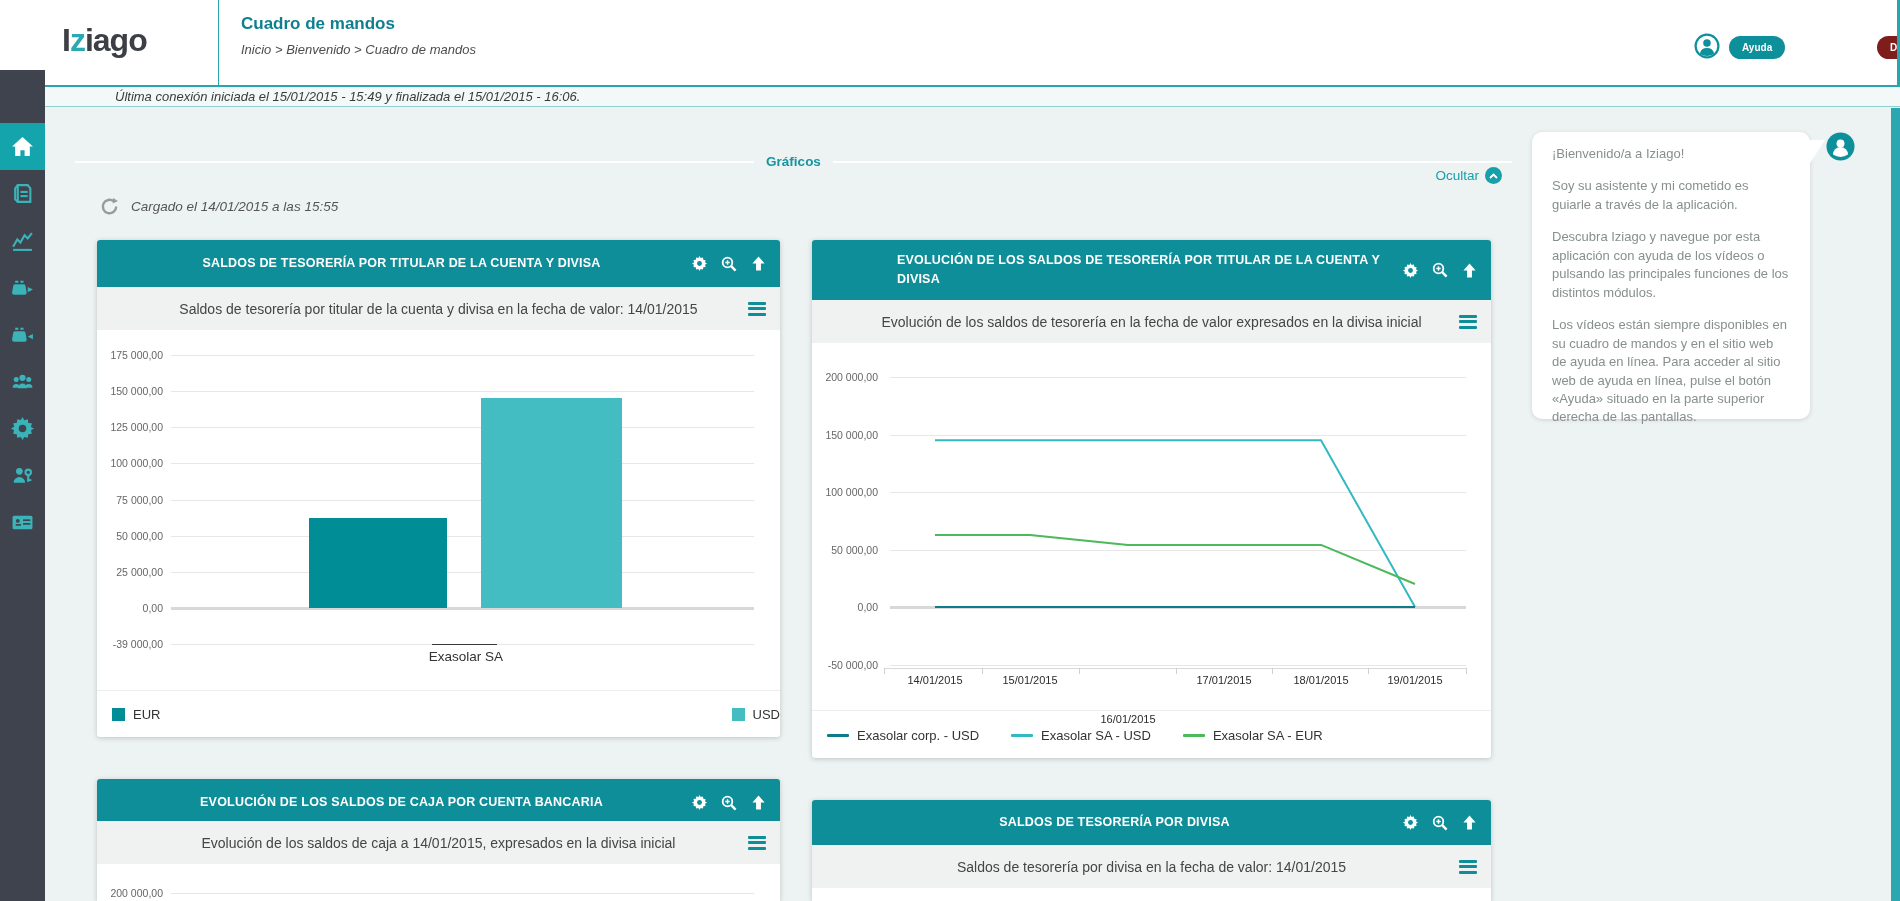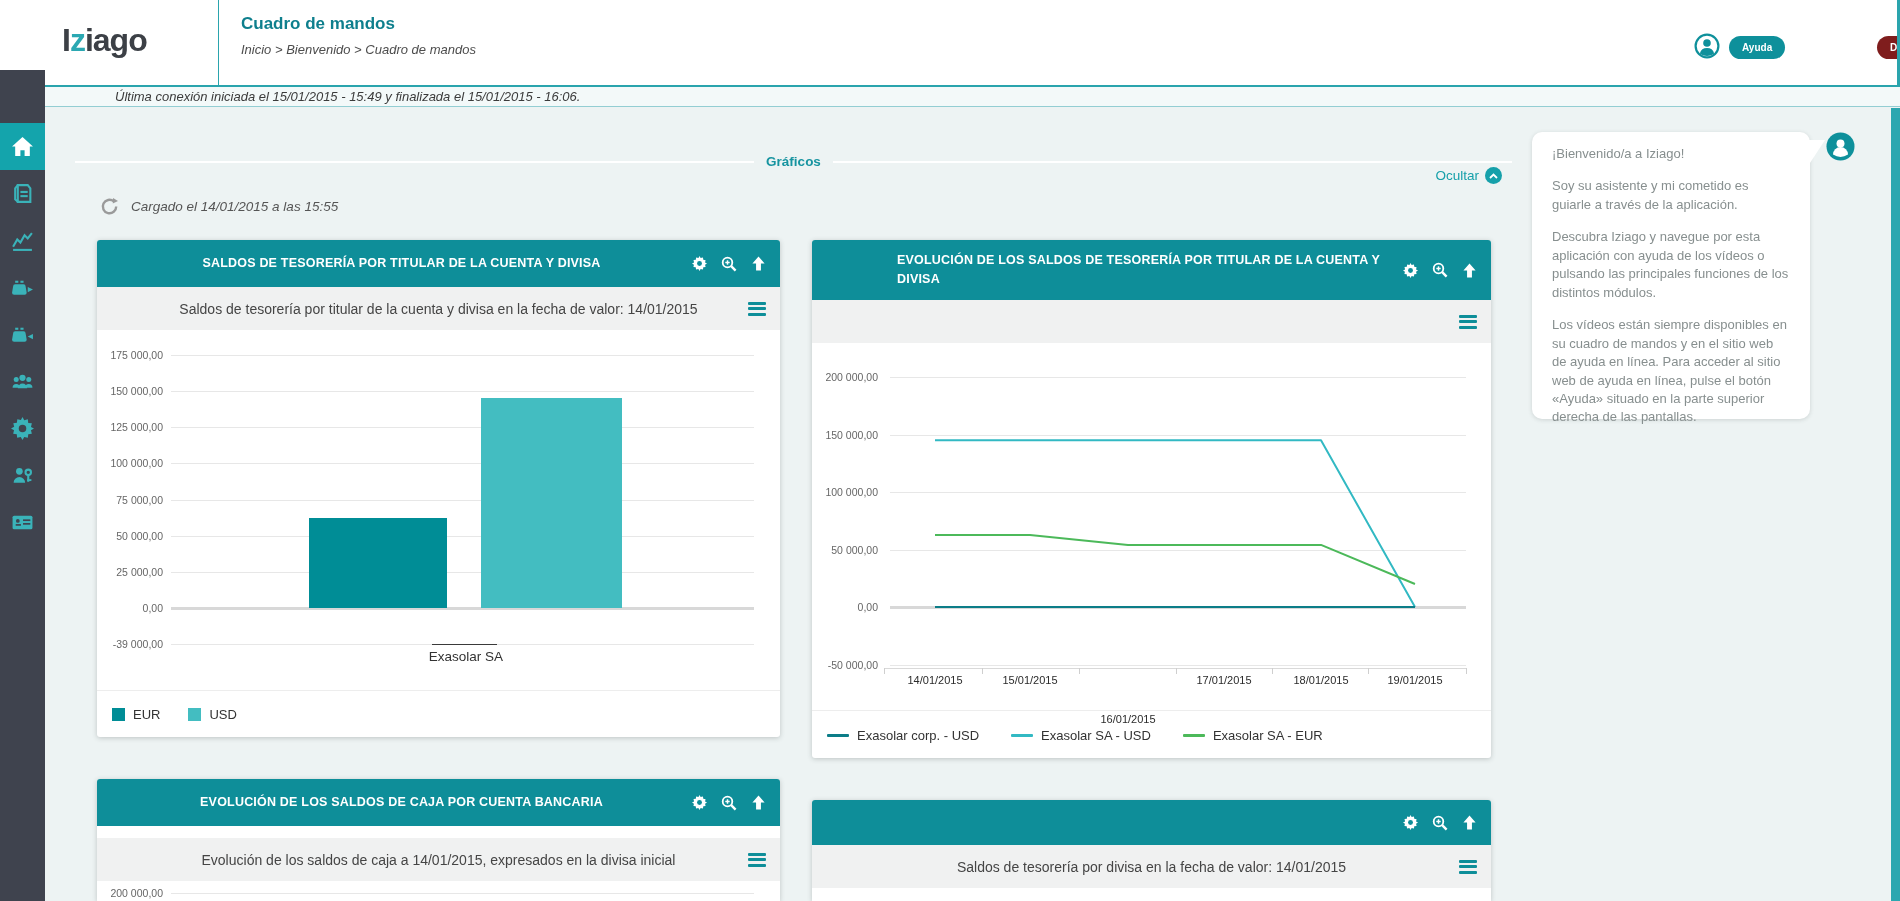--- a/index.html
+++ b/index.html
@@ -240,21 +240,21 @@
       </div>
     </div>
     <div class="card-sub" style="top:47px;height:43px;">
       <span>Saldos de tesorería por titular de la cuenta y divisa en la fecha de valor: 14/01/2015</span>
       <div class="hamburger">
           <i></i>
           <i></i>
           <i></i>
         </div>
     </div>
-    <div class="legend" style="top:450px;height:47px;gap:28px;" id="c0-legend">
+    <div class="legend" style="top:450px;height:47px;gap:38px;justify-content:space-between;" id="c0-legend">
       <div class="legend-item">
         <span class="sq" style="background: rgb(0, 141, 150);"></span>
         <span class="lbl">EUR</span>
       </div>
       <div class="legend-item">
         <span class="sq" style="background: rgb(67, 189, 193);"></span>
         <span class="lbl">USD</span>
       </div>
     </div>
   </div>
@@ -305,20 +305,21 @@
             <line x1="6.5" y1="4.3" x2="6.5" y2="8.7" stroke="#fff" stroke-width="1.5"></line>
             <line x1="4.3" y1="6.5" x2="8.7" y2="6.5" stroke="#fff" stroke-width="1.5"></line>
             <line x1="10.2" y1="10.2" x2="14.6" y2="14.6" stroke="#fff" stroke-width="2.4"></line>
           </svg>
         <svg width="15" height="15" viewBox="0 0 16 16" fill="#fff">
             <path d="M8 0.5 L14.5 8 H10.6 V15.5 H5.4 V8 H1.5 Z"></path>
           </svg>
       </div>
     </div>
     <div class="card-sub" style="top:60px;height:43px;">
+      <span>Evolución de los saldos de tesorería en la fecha de valor expresados en la divisa inicial</span>
       <div class="hamburger">
           <i></i>
           <i></i>
           <i></i>
         </div>
     </div>
     <div class="legend" style="top:470px;height:48px;gap:32px;" id="c1-legend">
       <div class="legend-item">
         <span class="ln" style="background: rgb(12, 125, 136);"></span>
         <span class="lbl">Exasolar corp. - USD</span>
@@ -350,32 +351,33 @@
             <circle cx="6.5" cy="6.5" r="4.8" fill="none" stroke="#fff" stroke-width="1.8"></circle>
             <line x1="6.5" y1="4.3" x2="6.5" y2="8.7" stroke="#fff" stroke-width="1.5"></line>
             <line x1="4.3" y1="6.5" x2="8.7" y2="6.5" stroke="#fff" stroke-width="1.5"></line>
             <line x1="10.2" y1="10.2" x2="14.6" y2="14.6" stroke="#fff" stroke-width="2.4"></line>
           </svg>
         <svg width="15" height="15" viewBox="0 0 16 16" fill="#fff">
             <path d="M8 0.5 L14.5 8 H10.6 V15.5 H5.4 V8 H1.5 Z"></path>
           </svg>
       </div>
     </div>
-    <div class="card-sub" style="top:59px;height:43px;">
+    <div class="card-sub" style="top:42px;height:43px;">
       <span>Evolución de los saldos de caja a 14/01/2015, expresados en la divisa inicial</span>
       <div class="hamburger">
           <i></i>
           <i></i>
           <i></i>
         </div>
     </div>
   </div>
 
   <div class="card" style="left:812px;top:800px;width:679px;height:101px;border-radius:3px 3px 0 0;">
     <div class="card-header" style="height:45px;">
+      <div class="card-title">SALDOS DE TESORERÍA POR DIVISA</div>
       <div class="hdr-icons">
         <svg width="15" height="15" viewBox="0 0 16 16" fill="#fff">
             <path d="M8 0l1.2 2.2 2.5-.6.3 2.5 2.5.3-.6 2.5L16 8l-2.1 1.2.6 2.5-2.5.3-.3 2.5-2.5-.6L8 16l-1.2-2.1-2.5.6-.3-2.5-2.5-.3.6-2.5L0 8l2.2-1.2-.6-2.5 2.5-.3.3-2.5 2.5.6z"></path>
             <circle cx="8" cy="8" r="2.6" fill="#0e8e99"></circle>
           </svg>
         <svg width="16" height="16" viewBox="0 0 16 16">
             <circle cx="6.5" cy="6.5" r="4.8" fill="none" stroke="#fff" stroke-width="1.8"></circle>
             <line x1="6.5" y1="4.3" x2="6.5" y2="8.7" stroke="#fff" stroke-width="1.5"></line>
             <line x1="4.3" y1="6.5" x2="8.7" y2="6.5" stroke="#fff" stroke-width="1.5"></line>
             <line x1="10.2" y1="10.2" x2="14.6" y2="14.6" stroke="#fff" stroke-width="2.4"></line>

